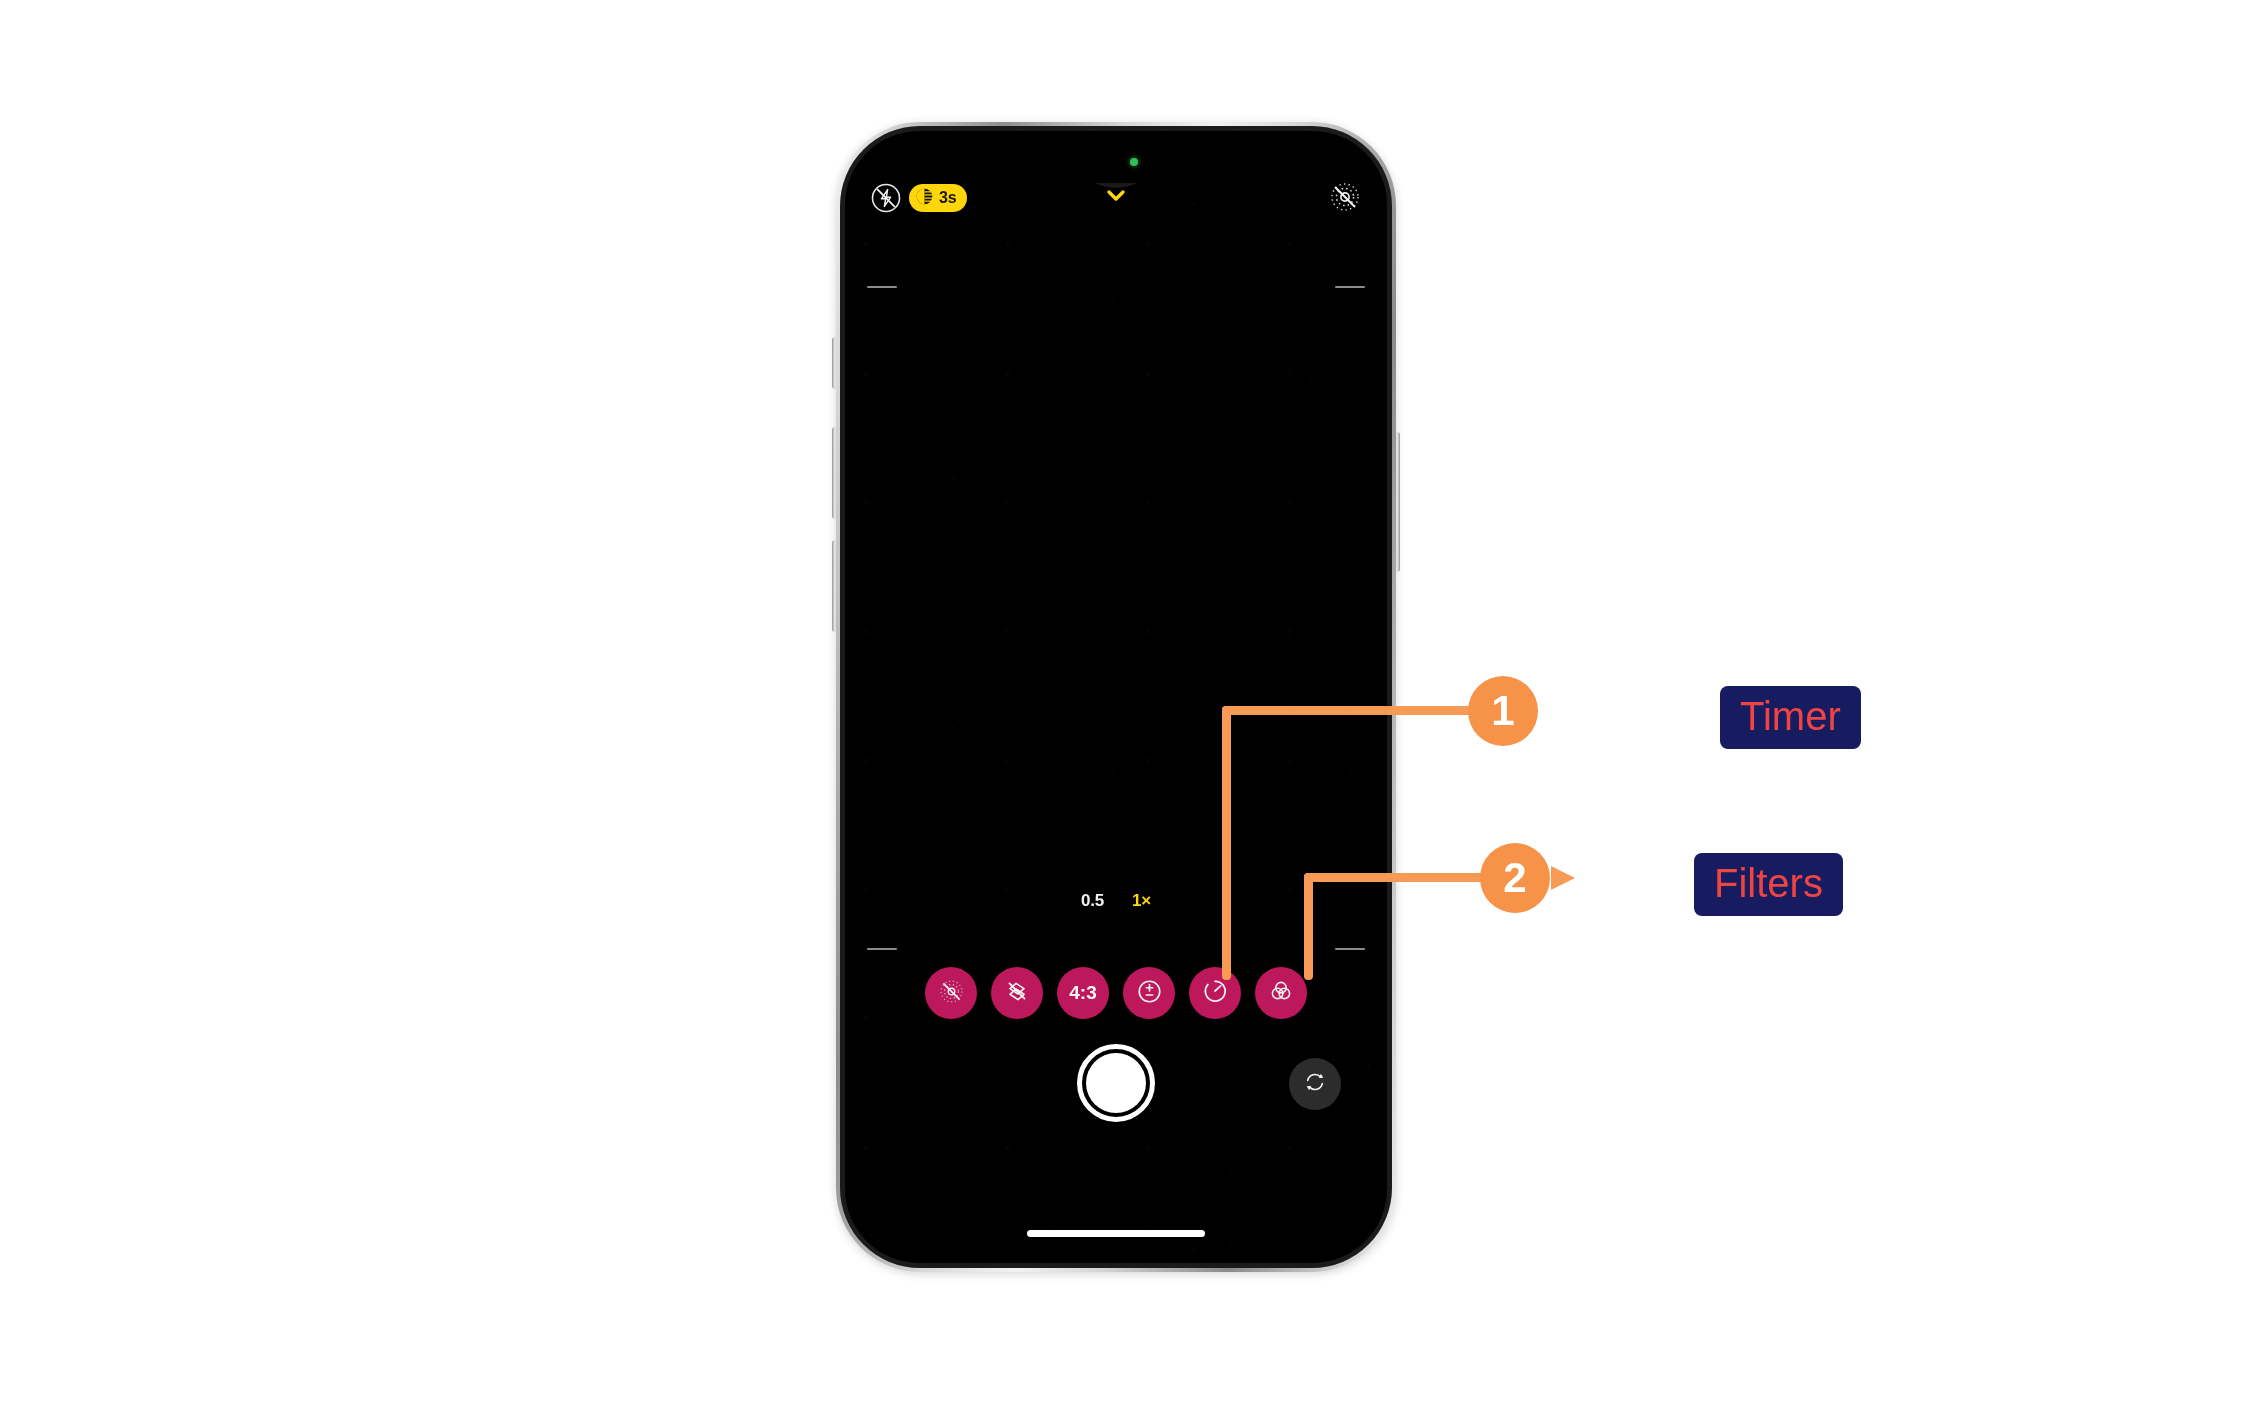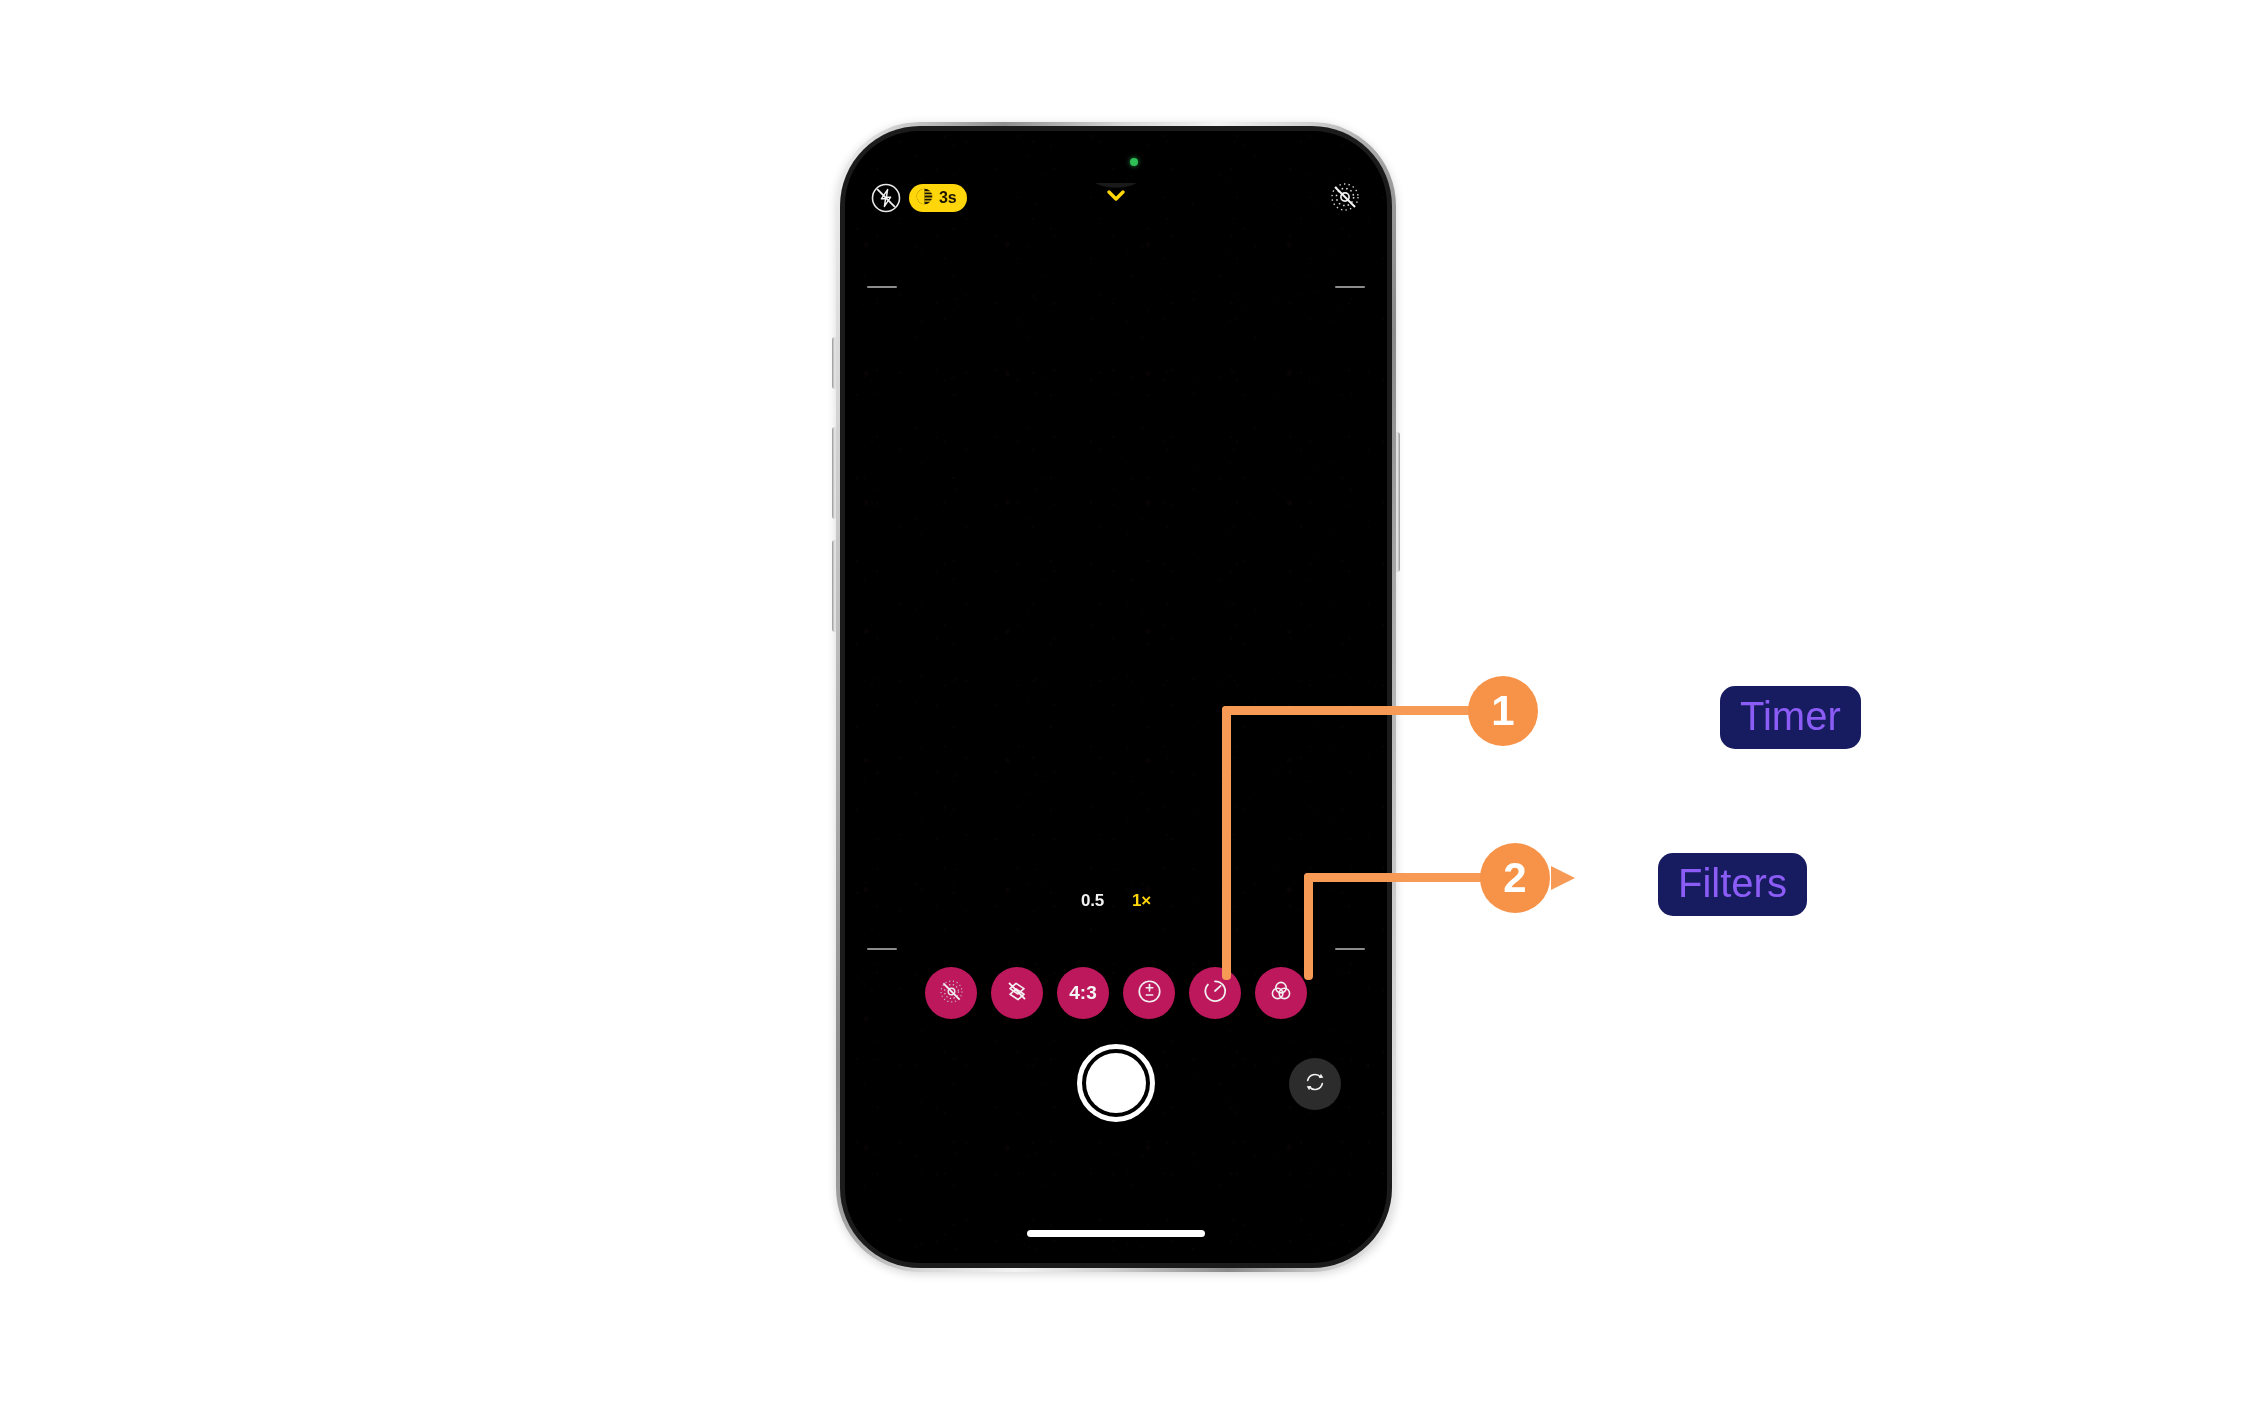--- a/index.html
+++ b/index.html
@@ -283,22 +283,22 @@
     align-items: center;
     justify-content: center;
     font-size: 42px;
     font-weight: bold;
     line-height: 1;
   }
 
   .callout {
     position: absolute;
     background: #171b5f;
-    color: #8b5cf6;
-    border-radius: 15px;
+    color: #ef4444;
+    border-radius: 8px;
     padding: 10px 20px 13px 20px;
     font-size: 40px;
     line-height: 1;
     white-space: nowrap;
   }
 </style>
 </head>
 <body>
 
 <div class="stage">
@@ -465,18 +465,18 @@
     <div class="badge" style="left:1468px; top:676px;">
       <span>1</span>
     </div>
     <div class="callout" style="left:1720px; top:686px;">
       <span>Timer</span>
     </div>
 
     <div class="badge" style="left:1480px; top:843px;">
       <span>2</span>
     </div>
-    <div class="callout" style="left:1658px; top:853px;">
+    <div class="callout" style="left:1694px; top:853px;">
       <span>Filters</span>
     </div>
 
   </div>
 </div>
 
 </body></html>

